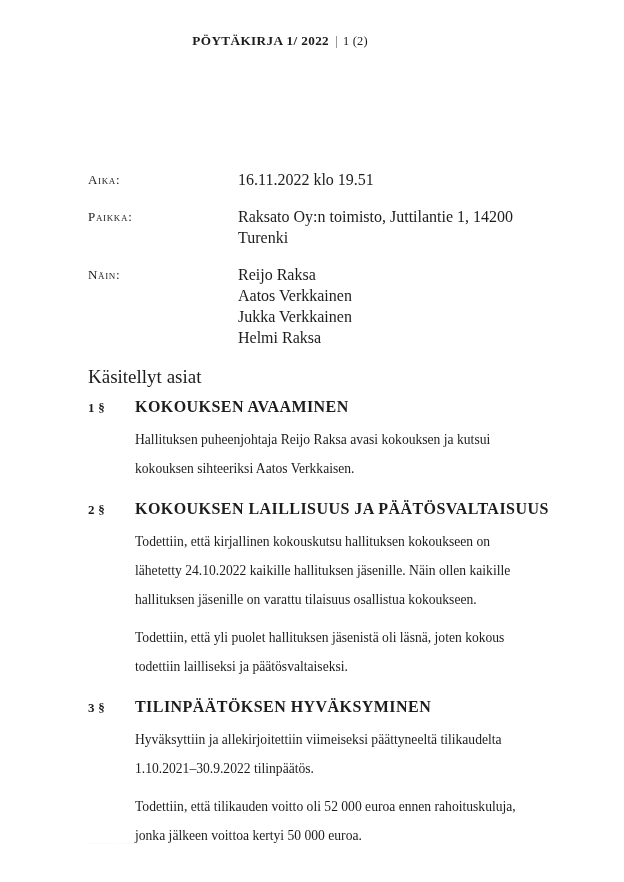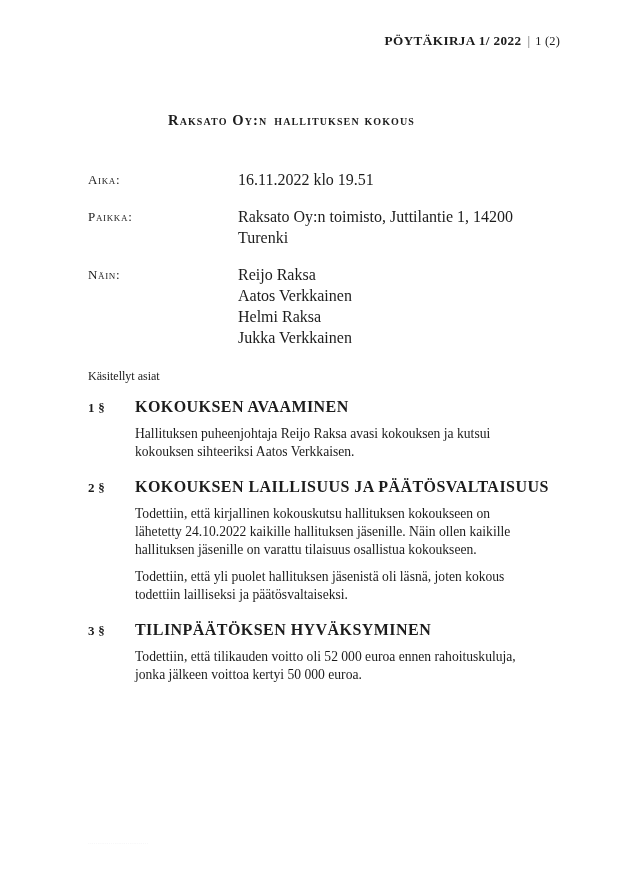--- a/index.html
+++ b/index.html
@@ -23,21 +23,21 @@
     background: #ffffff;
     overflow: hidden;
   }
 
   
   .doc-header {
     position: absolute;
     top: 33px;
     left: 0;
     width: 560px;
-    text-align: right;
+    text-align: center;
     font-size: 13.2px;
     letter-spacing: 0.015em;
     white-space: nowrap;
   }
   .doc-header .hdr-main {
     font-weight: bold;
     letter-spacing: 0.03em;
   }
   .doc-header .hdr-sep {
     display: inline-block;
@@ -93,21 +93,21 @@
   .meta-value .attendee {
     display: block;
     line-height: 21px;
   }
 
   
   .intro {
     position: absolute;
     top: 366px;
     left: 88px;
-    font-size: 12px;
+    font-size: 19px;
     line-height: 21px;
   }
 
   
   .sections {
     position: absolute;
     top: 398px;
     left: 88px;
     width: 470px;
   }
@@ -128,21 +128,21 @@
     font-size: 16px;
     font-weight: bold;
     letter-spacing: 0.028em;
   }
   .section-body {
     margin-left: 47px;
   }
   .section-body p {
     margin: 0 0 9px 0;
     font-size: 13.6px;
-    line-height: 18px;
+    line-height: 29px;
     max-width: 400px;
   }
   .section-body p:last-child { margin-bottom: 0; }
 
   
   .footer-mark {
     position: absolute;
     left: 88px;
     top: 838px;
     font-size: 6.5px;
@@ -154,43 +154,40 @@
 </style>
 </head>
 <body>
 
 <div class="page">
 
   <div class="doc-header">
     <span class="hdr-main">PÖYTÄKIRJA 1/ 2022</span><span class="hdr-sep">|</span><span class="hdr-page">1 (2)</span>
   </div>
 
-  <div class="doc-title">
-    <span>Raksato Oy:n</span><span class="t-gap"></span><span>hallituksen kokous</span>
-  </div>
 
   <div class="meta">
 
     <div class="meta-row">
       <div class="meta-label">Aika:</div>
       <div class="meta-value">16.11.2022 klo 19.51</div>
     </div>
 
     <div class="meta-row">
       <div class="meta-label">Paikka:</div>
       <div class="meta-value">Raksato Oy:n toimisto, Juttilantie 1, 14200 Turenki</div>
     </div>
 
     <div class="meta-row">
       <div class="meta-label">Näin:</div>
       <div class="meta-value">
         <span class="attendee">Reijo Raksa</span>
         <span class="attendee">Aatos Verkkainen</span>
+        <span class="attendee">Jukka Verkkainen</span>
         <span class="attendee">Helmi Raksa</span>
-        <span class="attendee">Jukka Verkkainen</span>
       </div>
     </div>
 
   </div>
 
   <div class="intro">Käsitellyt asiat</div>
 
   <div class="sections">
 
     <div class="section">
@@ -213,20 +210,21 @@
         <p>Todettiin, että yli puolet hallituksen jäsenistä oli läsnä, joten kokous todettiin lailliseksi ja päätösvaltaiseksi.</p>
       </div>
     </div>
 
     <div class="section">
       <div class="section-head">
         <div class="section-num">3 §</div>
         <div class="section-title">TILINPÄÄTÖKSEN HYVÄKSYMINEN</div>
       </div>
       <div class="section-body">
+        <p>Hyväksyttiin ja allekirjoitettiin viimeiseksi päättyneeltä tilikaudelta 1.10.2021–30.9.2022 tilinpäätös.</p>
         <p>Todettiin, että tilikauden voitto oli 52 000 euroa ennen rahoituskuluja, jonka jälkeen voittoa kertyi 50 000 euroa.</p>
       </div>
     </div>
 
   </div>
 
   <div class="footer-mark">................................</div>
 
 </div>
 

